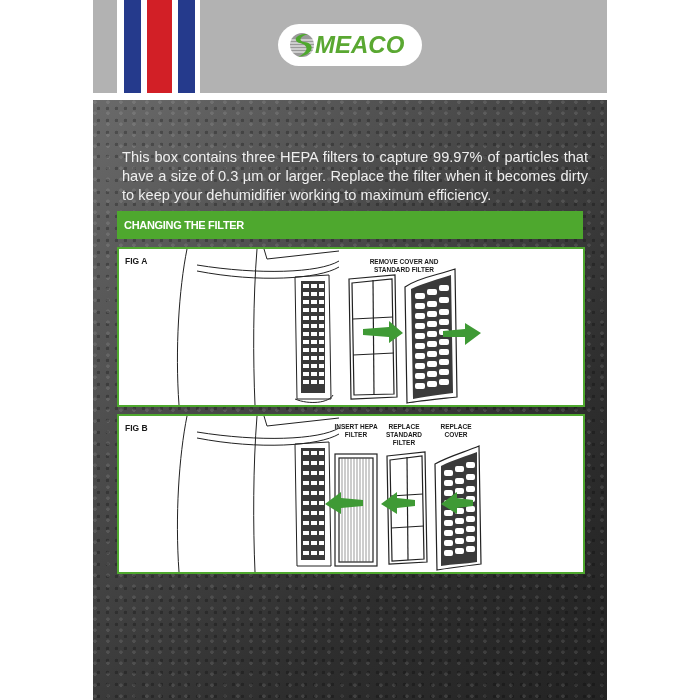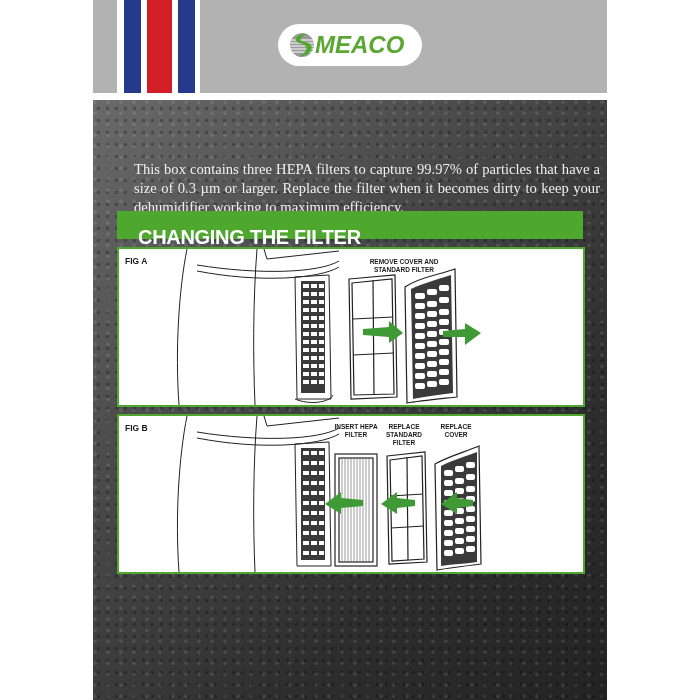--- a/index.html
+++ b/index.html
@@ -11,21 +11,21 @@
   .logo-pill{position:absolute;left:185px;top:24px;width:144px;height:42px;border-radius:21px;background:#ffffff;}
   .logo-mark{position:absolute;left:10px;top:7px;width:28px;height:28px;}
   .logo-text{position:absolute;left:37px;top:7px;font-size:24px;font-weight:bold;font-style:italic;color:#5aa832;letter-spacing:0px;line-height:28px;}
   .body-bg{position:absolute;left:0;top:100px;width:514px;height:600px;
     background:
       radial-gradient(circle at 15% 20%, rgba(255,255,255,0.10) 0 1.5px, transparent 2px) 0 0/13px 11px,
       radial-gradient(circle at 60% 70%, rgba(0,0,0,0.25) 0 1.5px, transparent 2px) 0 0/9px 12px,
       linear-gradient(135deg,#6a6a6a 0%,#4a4a4a 35%,#2e2e2e 70%,#232323 100%);}
   .intro{position:absolute;left:25px;top:44px;width:466px;color:#efefef;font-size:14.6px;line-height:19px;text-align:justify;}
   .section-bar{position:absolute;left:24px;top:111px;width:466px;height:28px;background:#4ea82e;}
-  .section-title{position:absolute;left:21px;top:4px;color:#ffffff;font-weight:bold;font-size:20px;letter-spacing:-0.3px;line-height:20px;margin-top:12px;}
+  .section-title{position:absolute;left:7px;top:4px;color:#ffffff;font-weight:bold;font-size:11px;letter-spacing:-0.3px;line-height:20px;}
   .fig{position:absolute;left:24px;width:464px;height:156px;background:#ffffff;border:2px solid #4ea82e;overflow:hidden;}
   .fig-a{top:147px;}
   .fig-b{top:314px;}
   .fig-label{position:absolute;left:6px;top:7px;font-size:8.5px;font-weight:bold;color:#1a1a1a;}
   .fig-caption{position:absolute;font-size:6.5px;font-weight:bold;color:#1a1a1a;text-align:center;line-height:8px;}
   svg.illus{position:absolute;left:0;top:0;}
 </style>
 </head>
 <body>
 
@@ -49,21 +49,21 @@
             <line x1="2" y1="18" x2="26" y2="18"></line>
           <line x1="3" y1="21" x2="25" y2="21"></line>
         </g>
         <path d="M20 3 C8 2 4 10 12 12 C20 14 22 20 10 26 C26 24 28 12 16 11 C10 10 12 5 20 3Z" fill="#4ea82e"></path>
       </svg>
       <span class="logo-text">MEACO</span>
     </div>
   </div>
 
   <div class="body-bg">
-    <p class="intro" style="margin:16px;font-family:Liberation Serif, serif;">This box contains three HEPA filters to capture 99.97% of particles that have a size of 0.3 µm or larger.  Replace the filter when it becomes dirty to keep your dehumidifier working to maximum efficiency.</p>
+    <p class="intro" style="margin:4px;">This box contains three HEPA filters to capture 99.97% of particles that have a size of 0.3 µm or larger.  Replace the filter when it becomes dirty to keep your dehumidifier working to maximum efficiency.</p>
 
     <div class="section-bar">
       <span class="section-title">CHANGING THE FILTER</span>
     </div>
 
     <div class="fig fig-b">
       <svg class="illus" width="464" height="156" viewBox="0 0 464 156">
         <g fill="none" stroke="#222" stroke-width="1">
           <path d="M68 0 C60 40 56 100 60 156"></path>
           <path d="M138 0 C134 50 134 110 136 156"></path>

